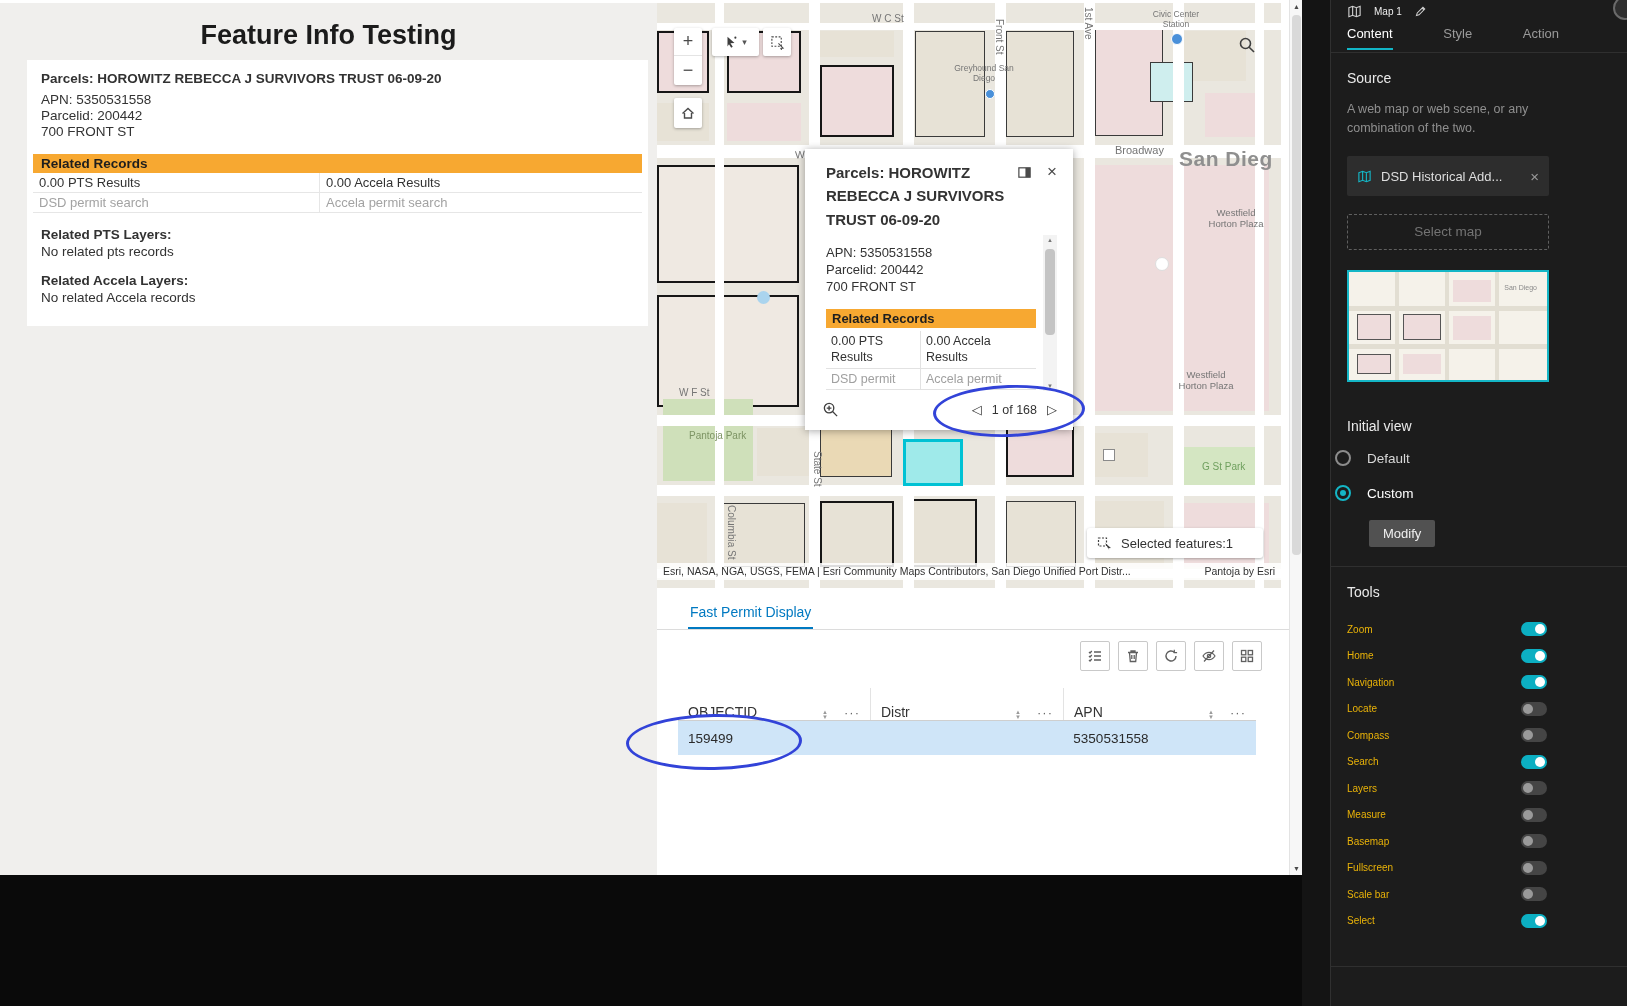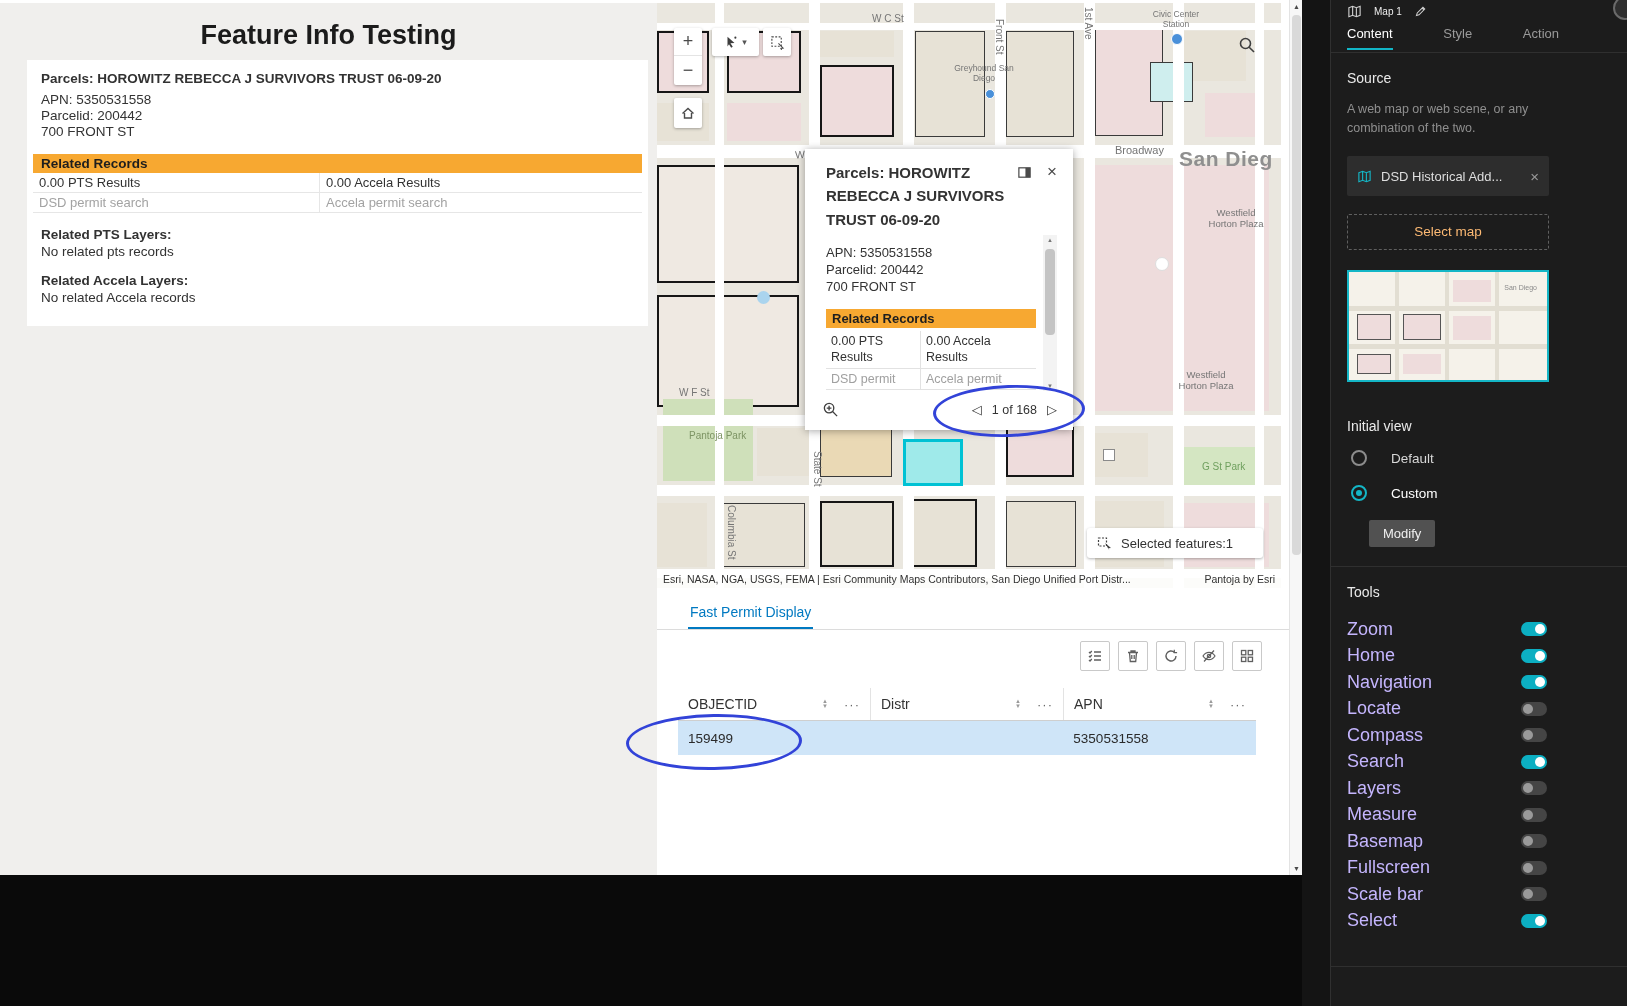--- a/index.html
+++ b/index.html
@@ -61,34 +61,34 @@
   .pp-cell.c1{border-right:1px solid #e2e2e2}
   .pp-cell.gray{color:#a0a0a0}
   .pp-scroll{position:absolute;right:16px;top:86px;width:14px;height:156px;background:#f3f3f3}
   .pp-scroll .arr{position:absolute;left:0;width:14px;text-align:center;font-size:6px;color:#777}
   .pp-scroll .thumb{position:absolute;left:2px;top:14px;width:10px;height:86px;background:#c4c4c4;border-radius:4px}
   .pp-footer-zoom{position:absolute;left:17px;bottom:12px;z-index:11}
   .pp-pager{position:absolute;right:16px;bottom:13px;display:flex;align-items:center;gap:10px;font-size:12.5px;color:#333;z-index:11}
   .pp-pager .tri{font-size:13px;color:#333}
 
   .sel-badge{position:absolute;left:430px;top:525px;width:176px;height:30px;background:#fff;border-radius:3px;box-shadow:0 1px 3px rgba(0,0,0,.3);display:flex;align-items:center;gap:8px;padding:0 10px;font-size:13px;z-index:8}
-  .attrib{position:absolute;left:0;bottom:0;width:624px;height:17px;background:rgba(255,255,255,.85);font-size:10.5px;color:#323232;line-height:17px;padding:0 6px;z-index:12;white-space:nowrap}
+  .attrib{position:absolute;left:0;bottom:8px;width:624px;height:17px;background:rgba(255,255,255,.85);font-size:10.5px;color:#323232;line-height:17px;padding:0 6px;z-index:12;white-space:nowrap}
   .attrib .pwr{position:absolute;right:6px;top:0}
 
   .ellipse{position:absolute;border:3px solid #3243d8;border-radius:50%;z-index:30}
 
   
   .table-panel{position:absolute;left:657px;top:588px;width:632px;height:287px;background:#fff}
   .tp-divider{position:absolute;left:0;top:41px;width:632px;height:1px;background:#dcdcdc}
   .tp-tab{position:absolute;left:31px;top:12px;height:29px;font-size:14px;color:#0079c1;border-bottom:2px solid #0079c1;padding:4px 2px 0 2px}
   .tp-toolbar{position:absolute;right:27px;top:53px;display:flex;gap:8px}
   .tbtn{width:30px;height:30px;border:1px solid #c9c9c9;border-radius:2px;background:#fff;display:flex;align-items:center;justify-content:center;color:#5f5f5f}
   .tbl{position:absolute;left:21px;top:100px;width:578px}
   .tbl-head{display:flex;border-bottom:1px solid #cfcfcf;height:33px}
-  .th{display:flex;align-items:center;width:193px;padding:0 10px;border-right:1px solid #e3e3e3;font-size:14px;color:#333}
+  .th{display:flex;align-items:flex-end;width:193px;padding:0 10px;border-right:1px solid #e3e3e3;font-size:14px;color:#333}
   .th:last-child{border-right:none;width:192px}
   .th .sort{display:inline-flex;flex-direction:column;font-size:6px;line-height:5px;color:#9a9a9a;margin-left:auto}
   .th .dots{font-size:13px;letter-spacing:1px;color:#666;margin-left:16px}
   .tbl-row{display:flex;height:34px;background:#cfe5f8}
   .td{width:193px;padding:0 10px;display:flex;align-items:center;font-size:13.5px;color:#2b2b2b}
 
   
   .vscroll{position:absolute;left:1289px;top:0;width:13px;height:875px;background:#f7f7f7;border-left:1px solid #e3e3e3}
   .vscroll .arr{position:absolute;left:0;width:13px;text-align:center;font-size:7px;color:#4a4a4a}
   .vscroll .thumb{position:absolute;left:2px;top:15px;width:9px;height:540px;background:#d9d9d9;border-radius:4px}
@@ -102,34 +102,34 @@
   .corner-btn{position:absolute;right:-10px;top:-4px;width:24px;height:24px;border-radius:50%;background:#2f2f2f;border:2px solid #6a6a6a;z-index:5}
   .sb-tabs{position:absolute;left:16px;top:26px;width:212px;display:flex;justify-content:space-between}
   .sb-tab{font-size:13px;color:#9a9a9a;padding-bottom:7px}
   .sb-tab.active{color:#fff;border-bottom:2px solid #12b5c6}
   .sb-div{position:absolute;left:0;width:100%;height:1px;background:#2f2f2f}
   .sb-label{position:absolute;left:16px;font-size:14px;color:#eaeaea}
   .sb-desc{position:absolute;left:16px;top:100px;width:205px;font-size:12.5px;line-height:1.55;color:#8f8f8f}
   .chip{position:absolute;left:16px;top:156px;width:202px;height:40px;background:#2d2d2d;border-radius:2px;display:flex;align-items:center;gap:9px;padding:0 10px}
   .chip-label{flex:1;font-size:13px;color:#dedede;white-space:nowrap;overflow:hidden}
   .chip-close{color:#9a9a9a;font-size:15px}
-  .select-map{position:absolute;left:16px;top:214px;width:202px;height:36px;border:1px dashed #5f5f5f;border-radius:2px;color:#fdba74;font-size:13.5px;text-align:center;line-height:34px}
+  .select-map{position:absolute;left:16px;top:214px;width:202px;height:36px;border:1px dashed #5f5f5f;border-radius:2px;color:#737373;font-size:13.5px;text-align:center;line-height:34px}
   .thumbwrap{position:absolute;left:16px;top:270px;width:202px;height:112px;border:2px solid #14b6c6;background:#f5f2ea;overflow:hidden}
   .thumbwrap .tb{position:absolute;background:#eedcdc}
   .thumbwrap .tl{position:absolute;background:#e2ded2}
   .thumb-city{position:absolute;right:10px;top:12px;font-size:7px;color:#8a8a8a}
-  .radio-row{position:absolute;left:20px;display:flex;align-items:center;gap:24px}
+  .radio-row{position:absolute;left:4px;display:flex;align-items:center;gap:16px}
   .radio{width:16px;height:16px;border-radius:50%;border:2px solid #8c8c8c;position:relative}
   .radio.sel{border-color:#14b6c6}
   .radio.sel::after{content:"";position:absolute;left:3px;top:3px;width:6px;height:6px;border-radius:50%;background:#14b6c6}
   .radio-label{font-size:13.5px;color:#d8d8d8}
   .modify-btn{position:absolute;left:38px;top:520px;background:#515151;color:#f0f0f0;font-size:13px;padding:6px 14px;border-radius:2px}
   .tool-rows{position:absolute;left:0;top:616px;width:297px}
   .tool-row{display:flex;align-items:center;height:26.5px;padding-left:16px}
-  .tool-label{font-size:18px;color:#c4b5fd}
+  .tool-label{font-size:10px;color:#eab308}
   .toggle{position:relative;width:26px;height:14px;border-radius:8px;background:#454545;margin-left:auto;margin-right:81px}
   .toggle::after{content:"";position:absolute;left:2px;top:2px;width:10px;height:10px;border-radius:50%;background:#9a9a9a}
   .toggle.on{background:#0cafc2}
   .toggle.on::after{left:14px;background:#fff}
   svg{display:block}
 </style>
 </head>
 <body>
 
 <div class="stage">

